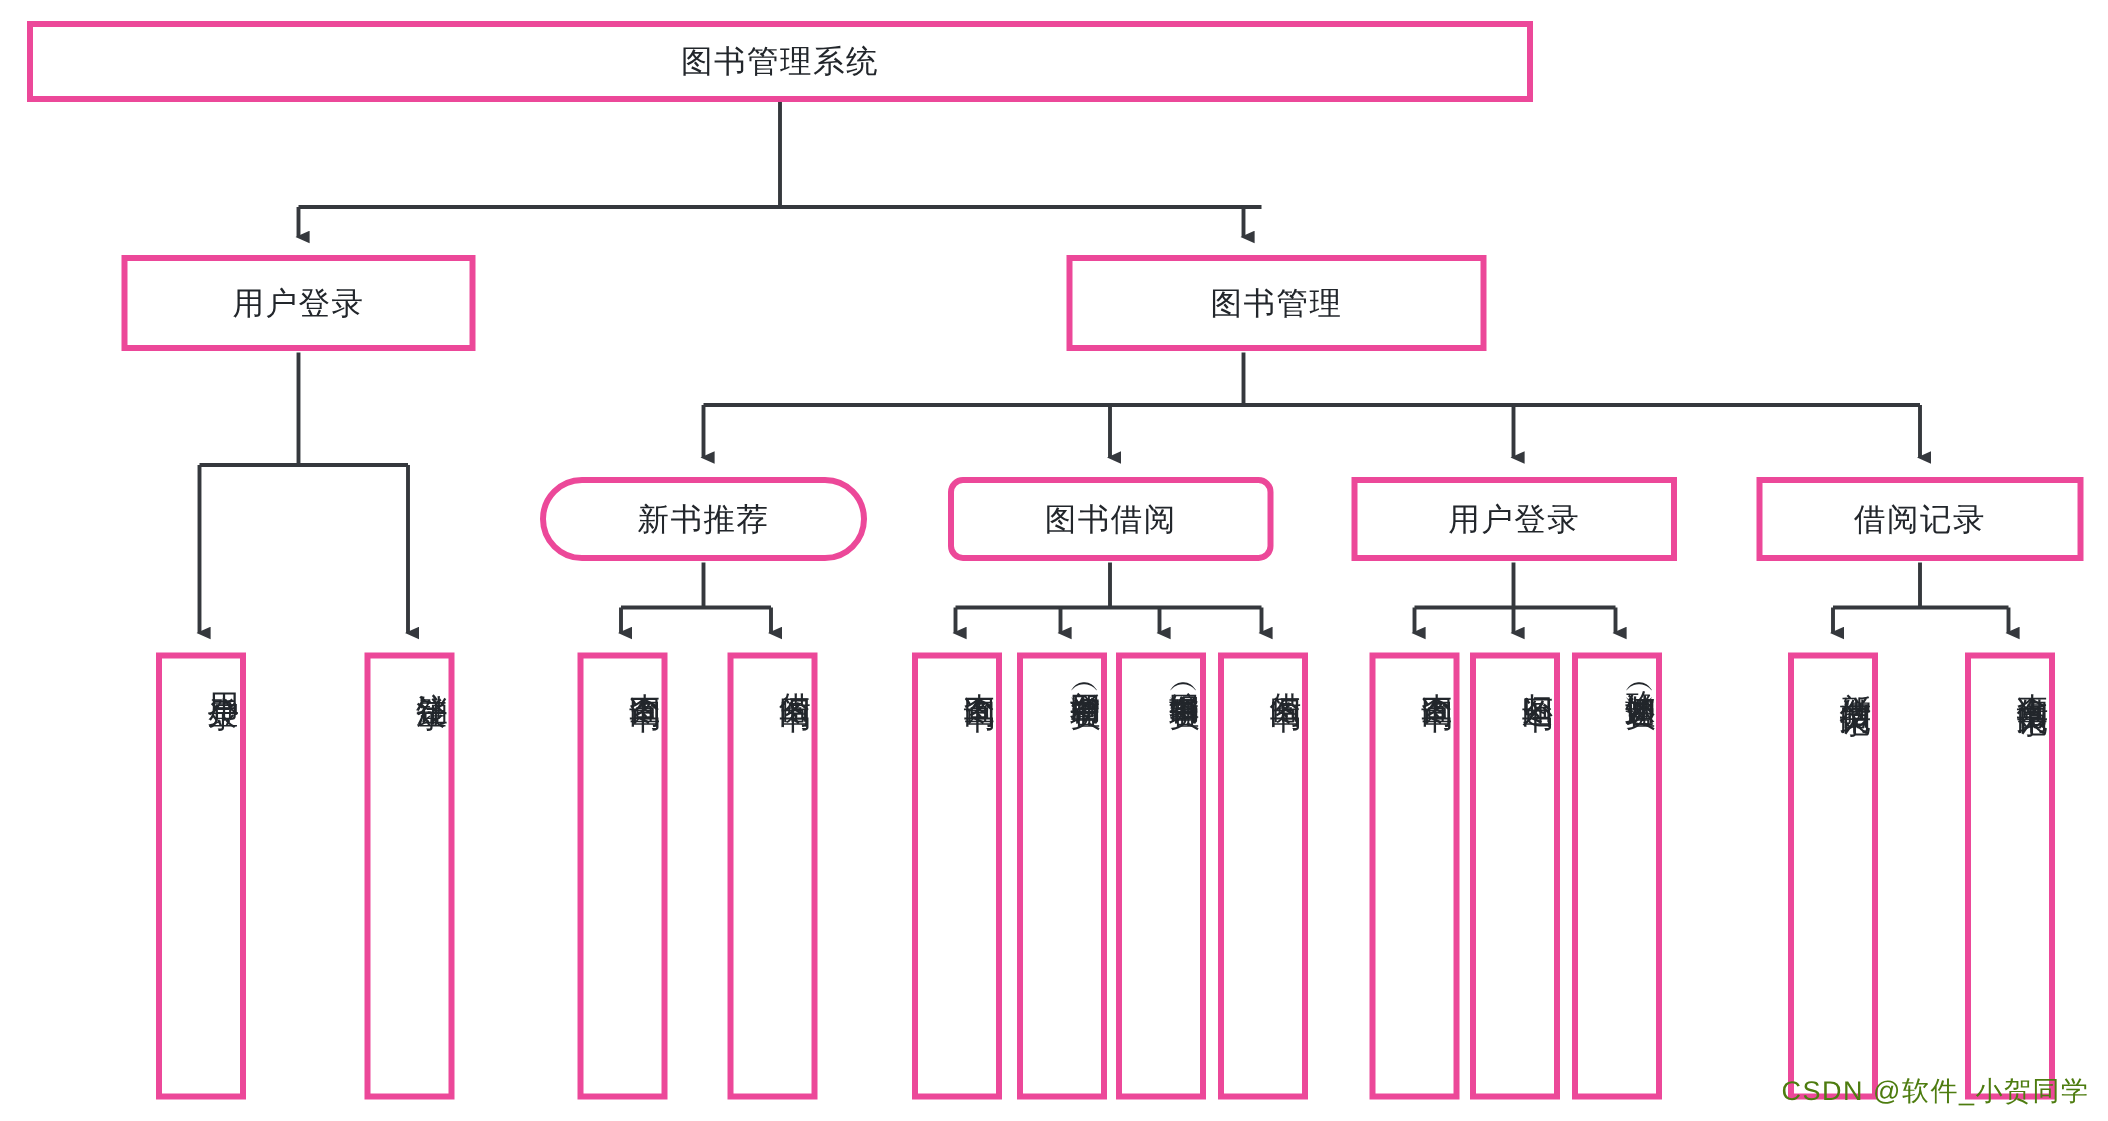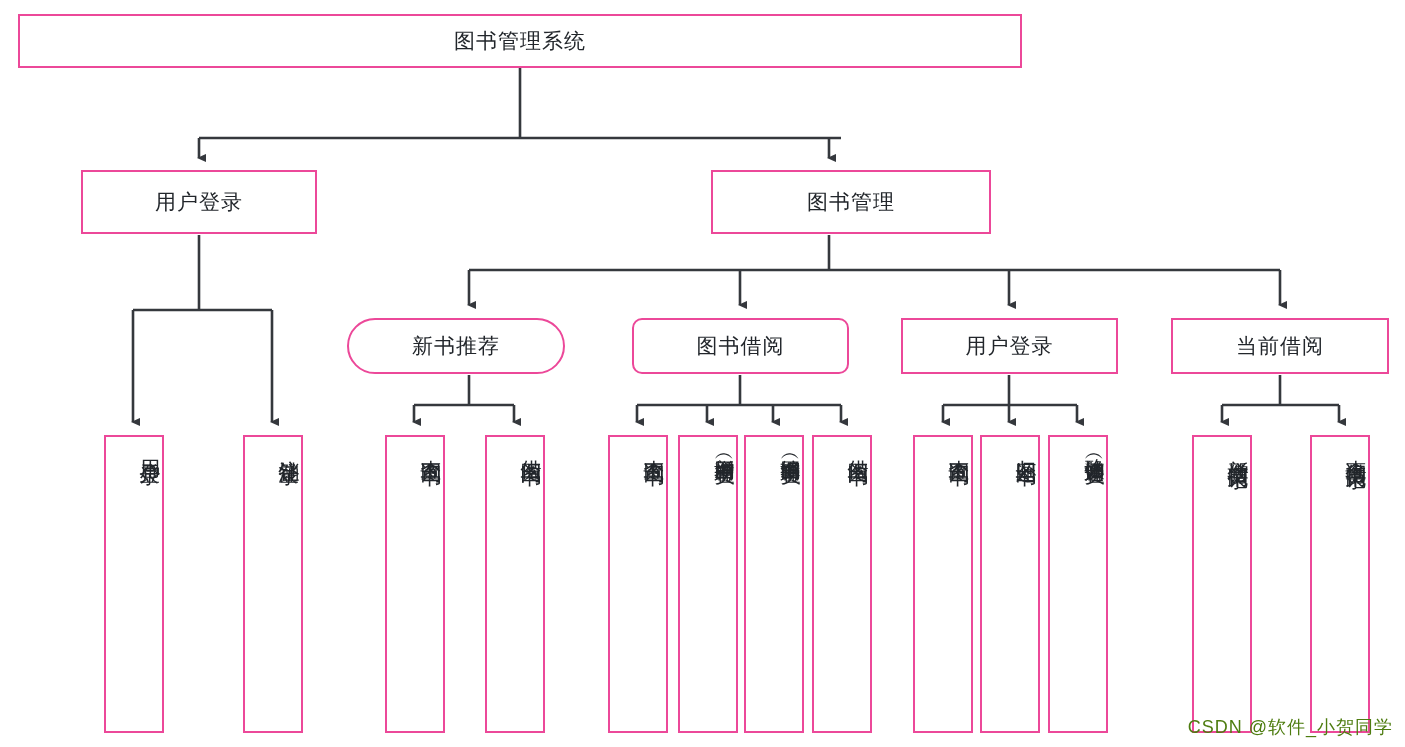--- a/index.html
+++ b/index.html
@@ -22,21 +22,21 @@
     left: 0;
     top: 0;
     width: 1405px;
     height: 747px;
     pointer-events: none;
   }
   .node {
     position: absolute;
     box-sizing: border-box;
     background: #ffffff;
-    border: 2px solid #ec4899;
+    border: 4px solid #ec4899;
     display: flex;
     align-items: center;
     justify-content: center;
     color: #22262b;
   }
   .node.h {
     font-size: 21px;
     letter-spacing: 1px;
   }
   .node.v {
@@ -127,31 +127,31 @@
     <span>图书管理系统</span>
   </div>
 
   <div class="node h" style="left:81px; top:170px; width:236px; height:64px;">
     <span>用户登录</span>
   </div>
   <div class="node h" style="left:711px; top:170px; width:280px; height:64px;">
     <span>图书管理</span>
   </div>
 
-  <div class="node h" style="left:347px; top:318px; width:218px; height:56px;border-radius:28px;">
+  <div class="node h" style="left:360px; top:318px; width:218px; height:56px;border-radius:28px;">
     <span>新书推荐</span>
   </div>
   <div class="node h" style="left:632px; top:318px; width:217px; height:56px;border-radius:10px;">
     <span>图书借阅</span>
   </div>
   <div class="node h" style="left:901px; top:318px; width:217px; height:56px;">
     <span>用户登录</span>
   </div>
   <div class="node h" style="left:1171px; top:318px; width:218px; height:56px;">
-    <span>当前借阅</span>
+    <span>借阅记录</span>
   </div>
 
   <div class="node v" style="left:104px; top:435px; width:60px; height:298px;">
     <span class="vtext">用户登录</span>
   </div>
   <div class="node v" style="left:243px; top:435px; width:60px; height:298px;">
     <span class="vtext">注销登录</span>
   </div>
 
   <div class="node v" style="left:385px; top:435px; width:60px; height:298px;">

